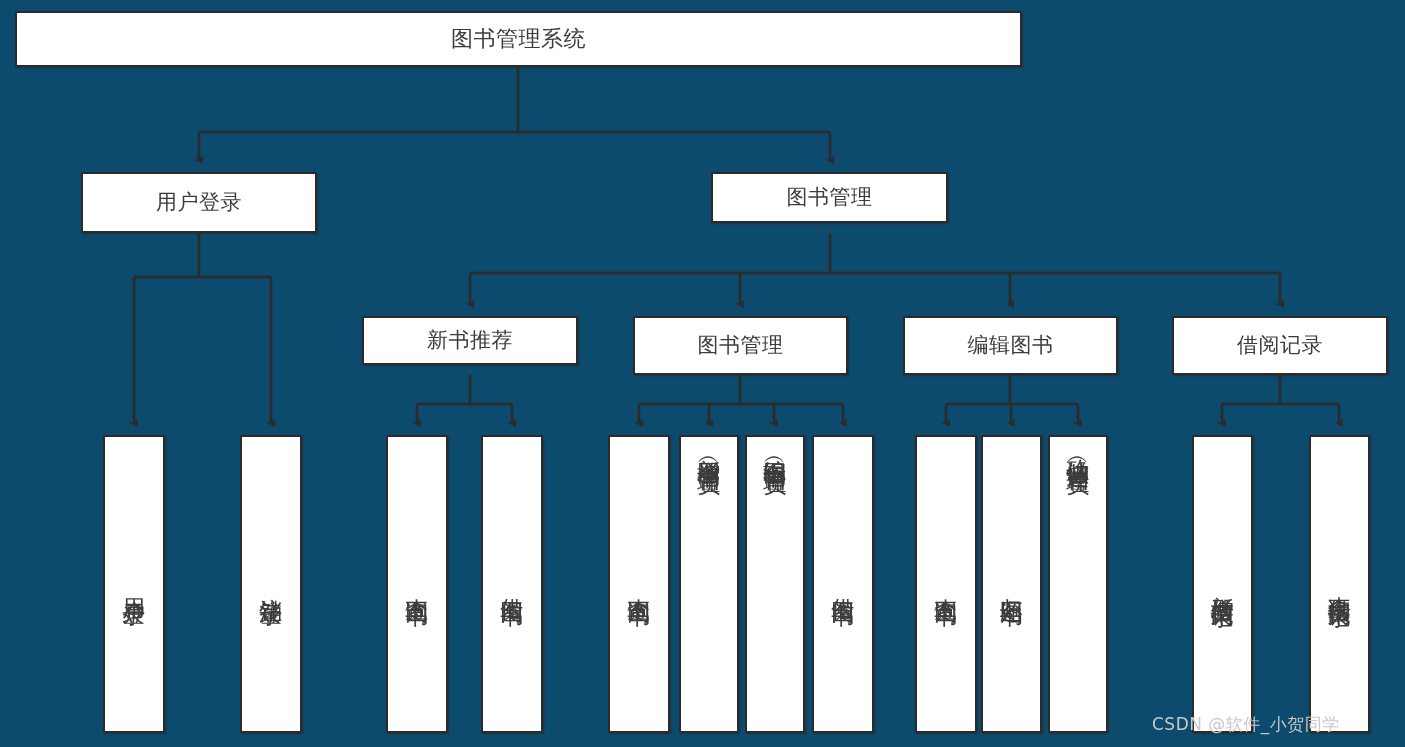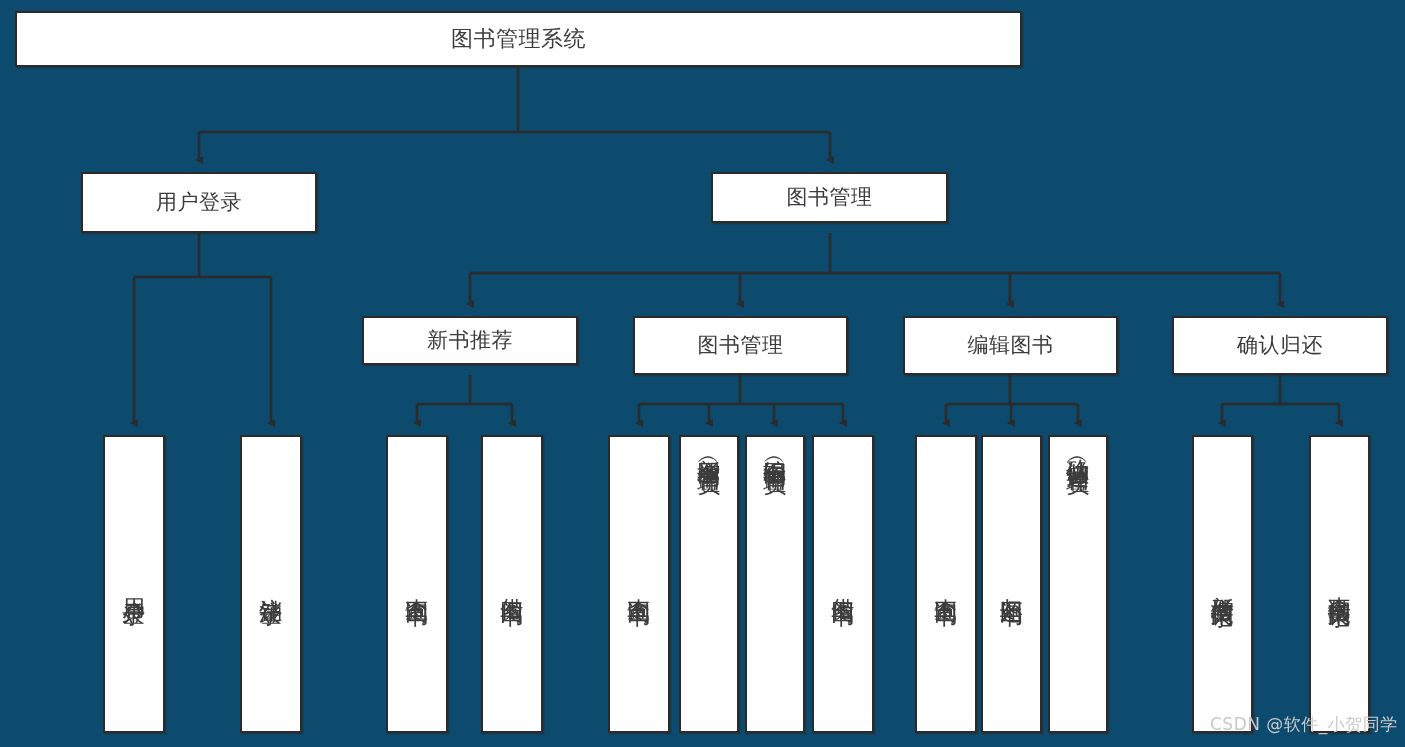--- a/index.html
+++ b/index.html
@@ -142,21 +142,21 @@
   <div class="node horizontal" style="left:362px; top:316px; width:216px; height:49px;">
     <span class="node-label">新书推荐</span>
   </div>
   <div class="node horizontal" style="left:633px; top:316px; width:215px; height:59px;">
     <span class="node-label">图书管理</span>
   </div>
   <div class="node horizontal" style="left:903px; top:316px; width:215px; height:59px;">
     <span class="node-label">编辑图书</span>
   </div>
   <div class="node horizontal" style="left:1172px; top:316px; width:216px; height:59px;">
-    <span class="node-label">确认归还</span>
+    <span class="node-label">借阅记录</span>
   </div>
 
   <div class="node vertical centered" style="left:103px; top:435px; width:62px; height:298px;">
     <span class="node-label">用户登录</span>
   </div>
   <div class="node vertical centered" style="left:240px; top:435px; width:62px; height:298px;">
     <span class="node-label">注销登录</span>
   </div>
 
   <div class="node vertical centered" style="left:386px; top:435px; width:62px; height:298px;">
@@ -189,15 +189,15 @@
     <span class="node-label">确认归还（管理员）</span>
   </div>
 
   <div class="node vertical centered" style="left:1192px; top:435px; width:61px; height:298px;">
     <span class="node-label">新增借阅记录</span>
   </div>
   <div class="node vertical centered" style="left:1309px; top:435px; width:61px; height:298px;">
     <span class="node-label">查询借阅记录</span>
   </div>
 
-  <div class="watermark" style="left:1210px; top:713px;">CSDN @软件_小贺同学</div>
+  <div class="watermark" style="left:1152px; top:713px;">CSDN @软件_小贺同学</div>
 
 </div>
 
 </body></html>

